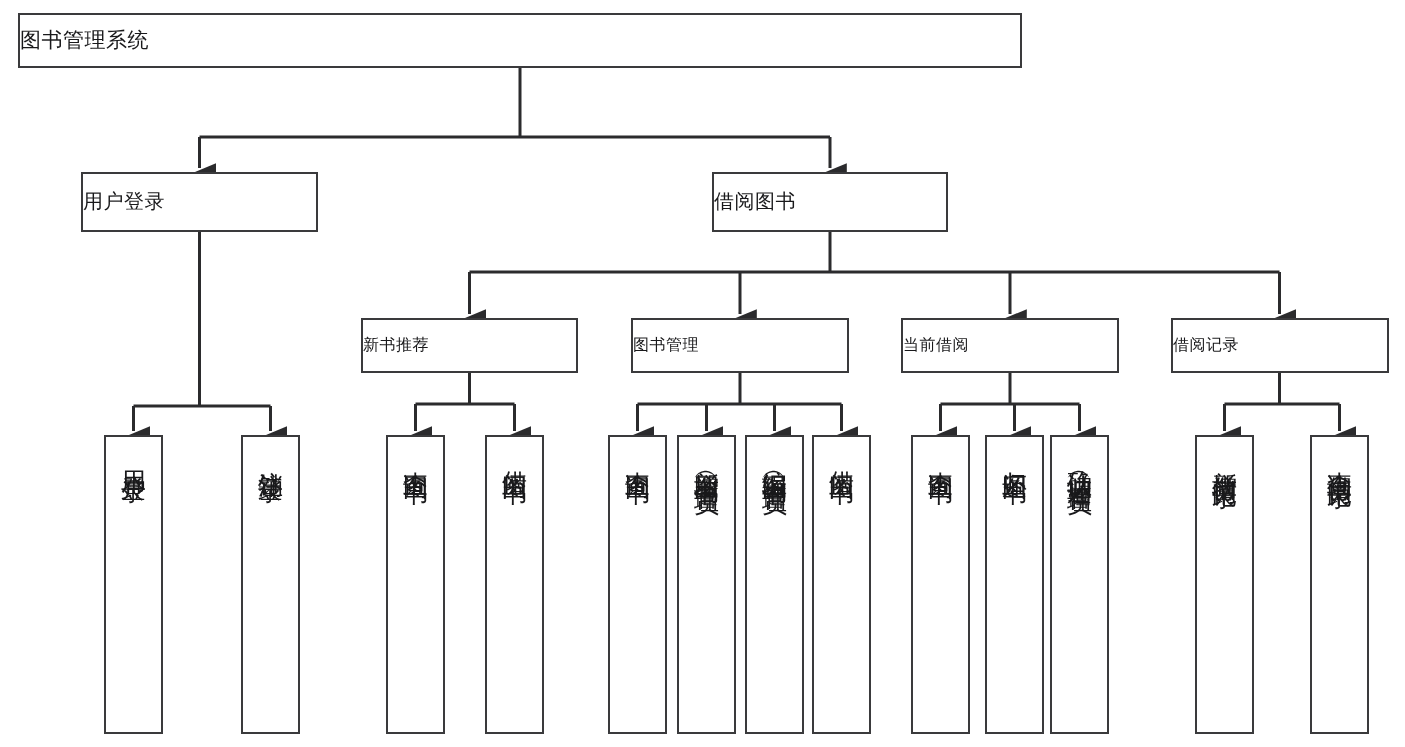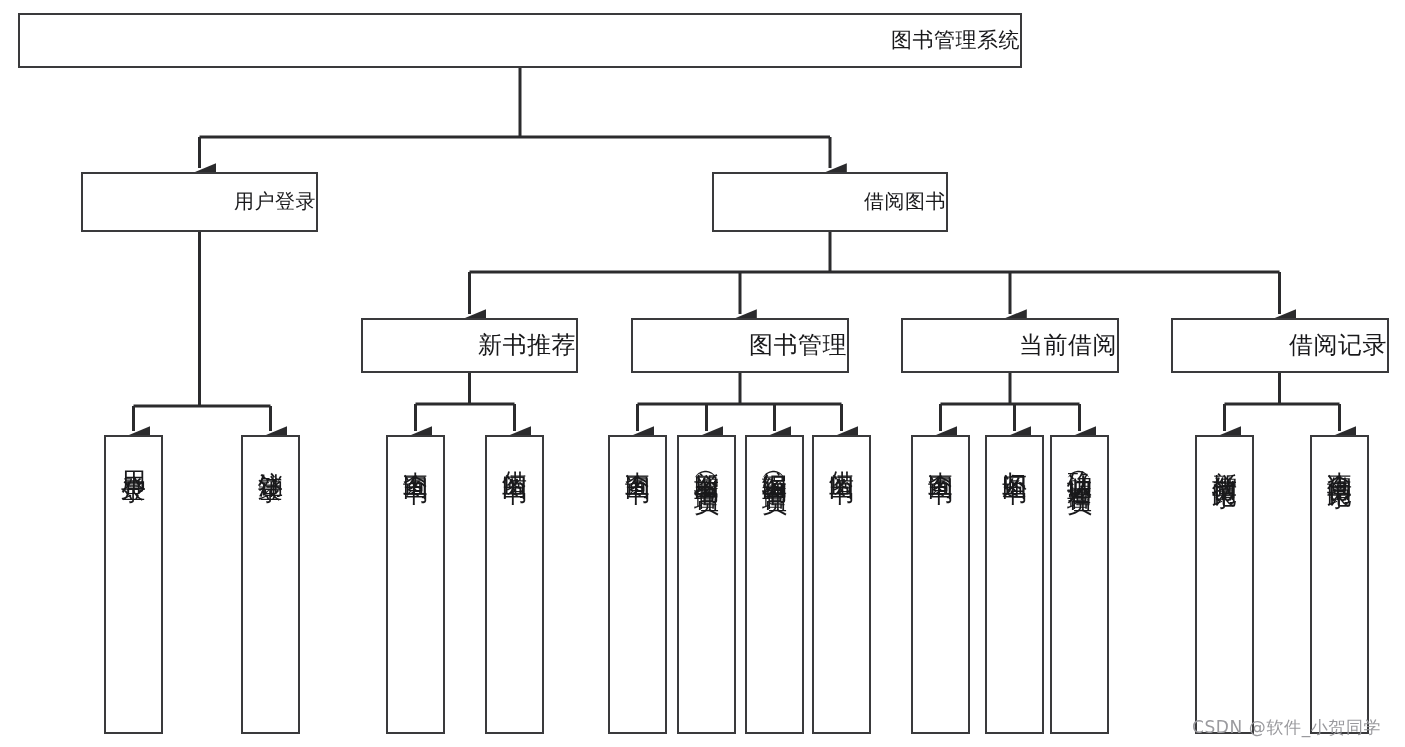--- a/index.html
+++ b/index.html
@@ -21,32 +21,32 @@
     width:1405px; height:747px;
     pointer-events:none;
   }
   .node{
     position:absolute;
     box-sizing:border-box;
     border:2px solid #3a3a3c;
     background:#ffffff;
     display:flex;
     align-items:center;
-    justify-content:flex-end;
+    justify-content:flex-start;
     text-align:center;
   }
   .node .lbl{
     display:block;
     line-height:1.18;
     letter-spacing:0.5px;
     color:#19191b;
   }
   .node-root .lbl{ font-size:21px; }
   .node-l1 .lbl{ font-size:20px; }
-  .node-l2 .lbl{ font-size:24px; }
+  .node-l2 .lbl{ font-size:16px; }
 
   
   .node-leaf{
     align-items:flex-start;
     justify-content:center;
     padding-top:14px;
   }
   .node-leaf .lbl{
     writing-mode:vertical-rl;
     text-orientation:upright;
@@ -182,15 +182,14 @@
     <span class="lbl">确认归还（管理员）</span>
   </div>
 
   <div class="node node-leaf" style="left:1195px; top:435px; width:59px; height:299px;">
     <span class="lbl">新增借阅记录</span>
   </div>
   <div class="node node-leaf" style="left:1310px; top:435px; width:59px; height:299px;">
     <span class="lbl">查询借阅记录</span>
   </div>
 
-  <div class="watermark" style="left:1192px; top:716px;">CSDN @软件_小贺同学</div>
 
 </div>
 
 </body></html>

